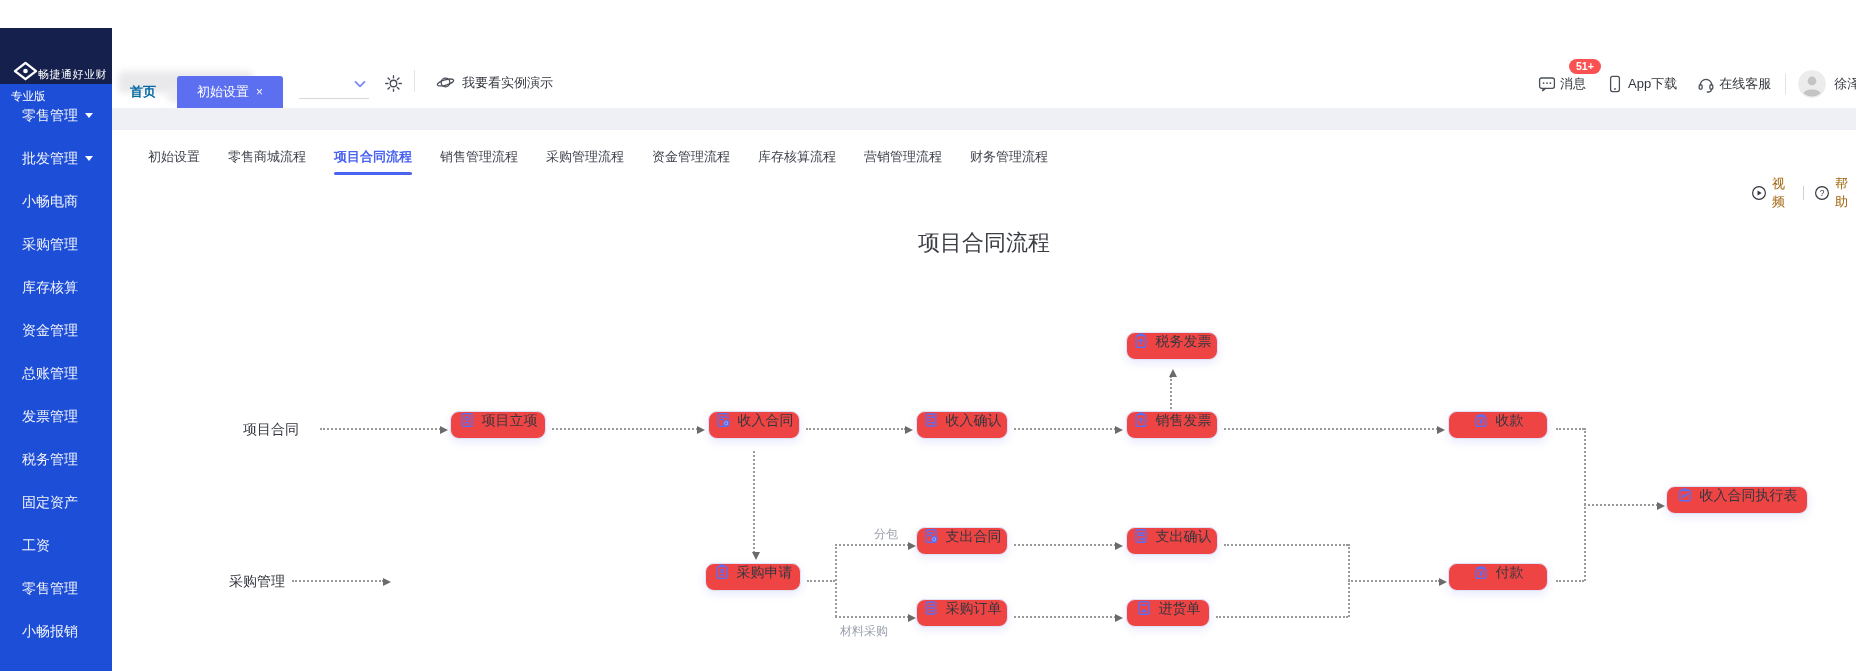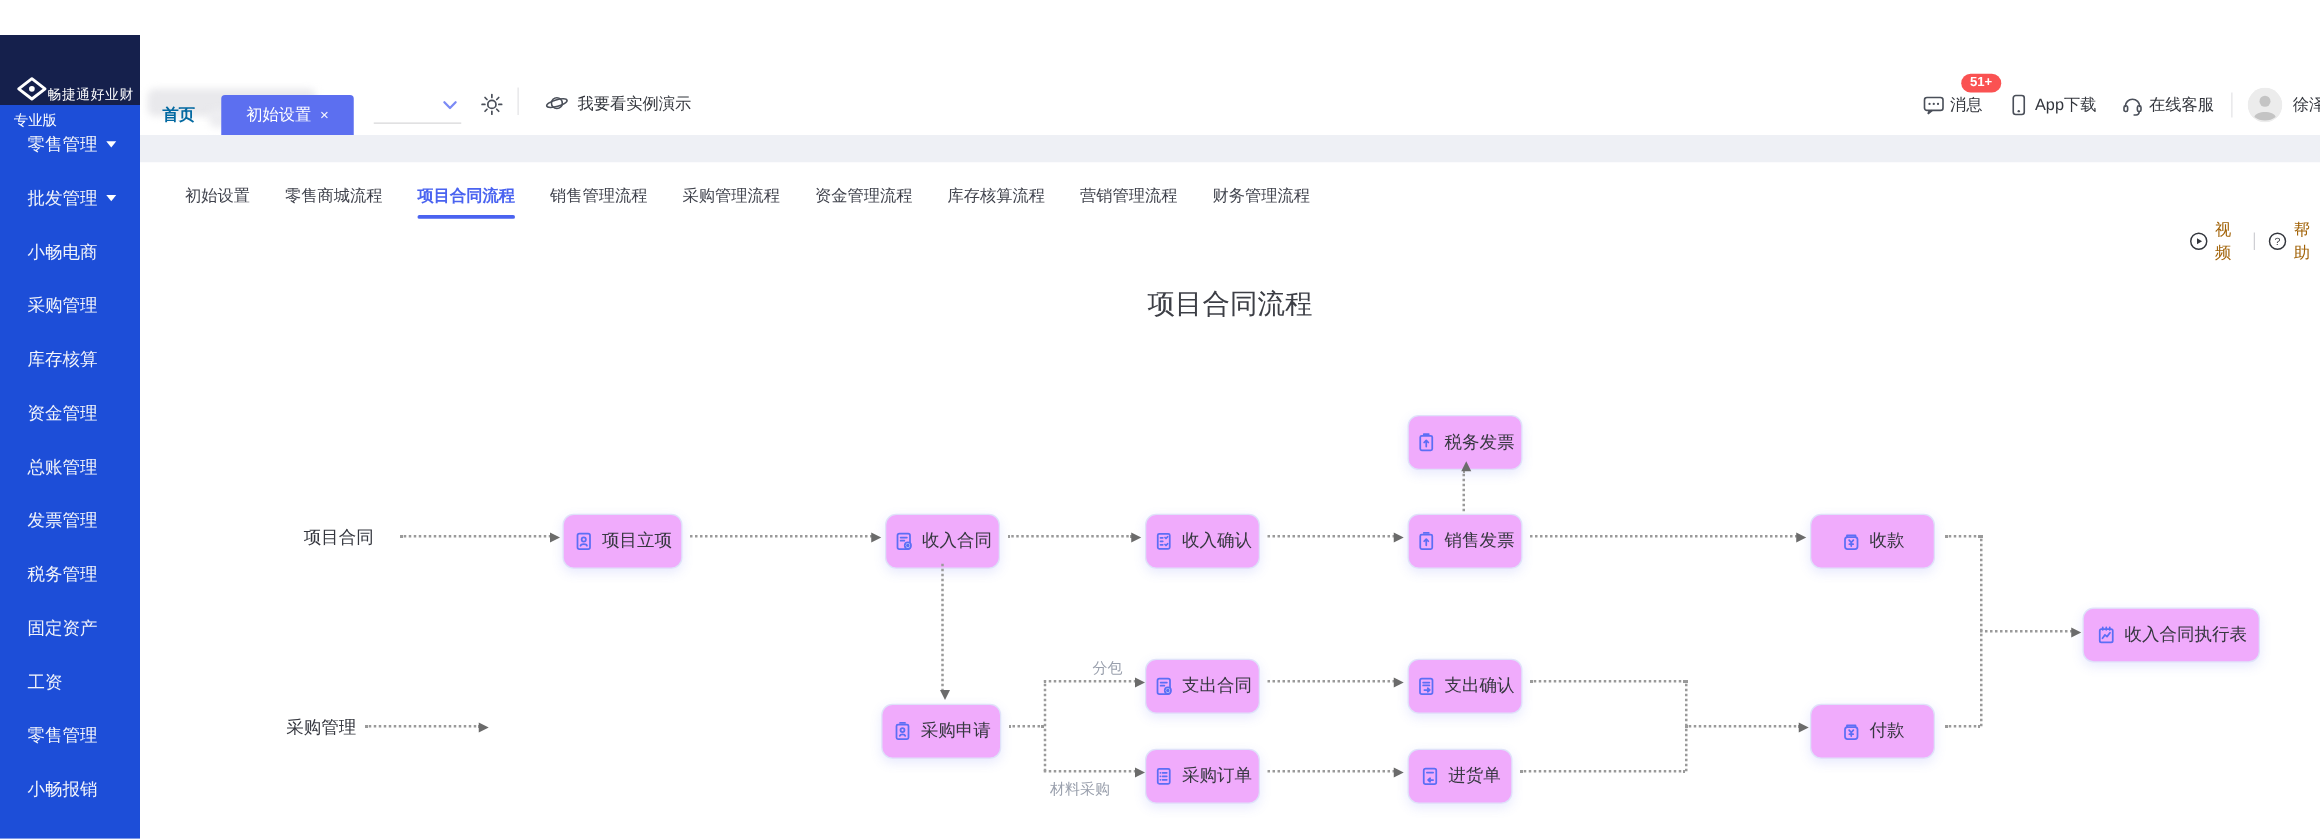--- a/index.html
+++ b/index.html
@@ -42,22 +42,22 @@
   .ctabs { position:absolute; left:148px; top:134px; height:46px; display:flex; align-items:center; gap:28px; font-size:13px; color:#40434d; }
   .ctab { position:relative; cursor:pointer; white-space:nowrap; }
   .ctab.active { color:#4a63f0; font-weight:bold; }
   .ctab.active::after { content:''; position:absolute; left:0; right:0; bottom:-9px; height:3px; background:#4a63f0; border-radius:2px; }
   .tools { position:absolute; left:1751px; top:134px; height:46px; display:flex; align-items:center; gap:5px; font-size:13px; color:#a16207;margin-top:36px; }
   .tools-div { width:1px; height:14px; background:#cfcfd4; margin:0 5px; }
   
   .flow-title { position:absolute; left:112px; top:228px; width:1744px; text-align:center; font-size:22px; font-weight:500; color:#3c3e45; }
   .rowlabel { position:absolute; font-size:14px; color:#35373f; }
   .edgelabel { position:absolute; font-size:12px; color:#9aa0ad; }
-  .node { position:absolute; height:44px; background:#f0abfc; border:1px solid #dfe2f9; border-radius:9px;
-          box-shadow:0 3px 9px rgba(93,110,240,.15); display:flex; align-items:center; justify-content:center;
+  .node { position:absolute; height:28px; background:#ef4444; border:1px solid #dfe2f9; border-radius:9px;
+          box-shadow:0 3px 9px rgba(93,110,240,.15); display:flex; align-items:flex-start; justify-content:center;
           gap:7px; font-size:14px; color:#35373f; cursor:pointer; white-space:nowrap; }
   .nicon svg { display:block; }
   .ln { position:absolute; }
   .ln.h { height:0; border-top:2px dotted #9a9a9a; }
   .ln.v { width:0; border-left:2px dotted #9a9a9a; }
   .cap-r::after { content:''; position:absolute; right:-7px; top:-4px; width:0; height:0;
                   border-left:8px solid #6b6b6b; border-top:4px solid transparent; border-bottom:4px solid transparent; }
   .cap-u::before { content:''; position:absolute; top:-7px; left:-3px; width:0; height:0;
                    border-bottom:8px solid #6b6b6b; border-left:4px solid transparent; border-right:4px solid transparent; }
   .cap-d::after { content:''; position:absolute; bottom:-7px; left:-3px; width:0; height:0;

